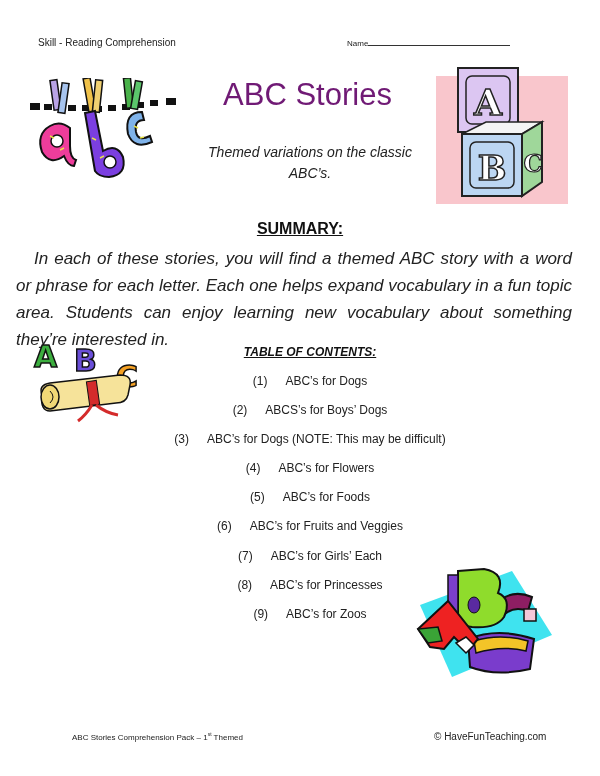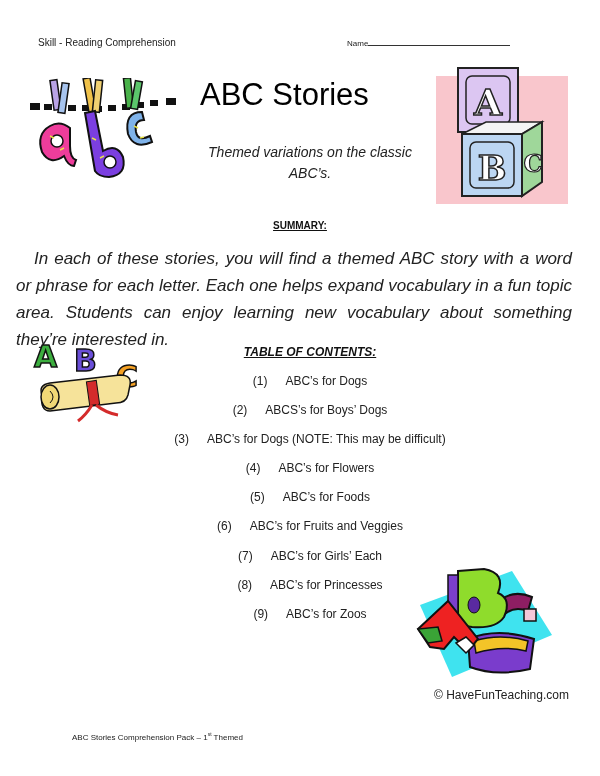--- a/index.html
+++ b/index.html
@@ -5,37 +5,37 @@
   html, body { margin: 0; padding: 0; background: #ffffff; }
   body {
     width: 600px; height: 776px; position: relative; overflow: hidden;
     font-family: "Liberation Sans", "DejaVu Sans", sans-serif; color: #111;
   }
   .abs { position: absolute; }
   .header-left { left: 38px; top: 37px; font-size: 10px; color: #222; }
   .header-right { left: 347px; top: 37px; font-size: 8px; color: #222; }
   .header-right .line { display: inline-block; width: 142px; border-bottom: 1px solid #333; height: 8px; vertical-align: baseline; }
 
-  .title { left: 200px; top: 77px; width: 215px; text-align: left; font-size: 31px; color: #000000; }
+  .title { left: 200px; top: 77px; width: 215px; text-align: center; font-size: 31px; color: #701a75; }
   .subtitle { left: 195px; top: 133px; width: 230px; text-align: center; font-size: 14px; font-style: italic; line-height: 21px; color: #222; margin-top: 9px; }
 
-  .summary-heading { left: 0; top: 220px; width: 600px; text-align: center; font-size: 10px; font-weight: bold; text-decoration: underline; color: #111; }
+  .summary-heading { left: 0; top: 220px; width: 600px; text-align: center; font-size: 16px; font-weight: bold; text-decoration: underline; color: #111; }
   .summary-body {
     left: 16px; top: 245px; width: 556px; font-size: 17px; font-style: italic; line-height: 27px;
     text-align: justify; text-indent: 18px; color: #222;
   }
 
   .toc-heading { left: 0; top: 345px; width: 620px; text-align: center; font-size: 12px; font-weight: bold; font-style: italic; text-decoration: underline; color: #111; }
   .toc-list { left: 0; top: 369px; width: 620px; margin: 0; padding: 0; list-style: none; }
   .toc-item { height: 29.1px; text-align: center; font-size: 12px; color: #222; line-height: 24px; }
   .toc-item .num { display: inline-block; margin-right: 18px; }
 
   .footer-left { left: 72px; top: 731px; font-size: 8px; color: #222; }
   .footer-left sup { font-size: 5px; }
-  .footer-right { left: 434px; top: 688px; font-size: 12px; color: #222; text-align: center; }
+  .footer-right { left: 434px; top: 731px; font-size: 10px; color: #222; text-align: center; }
 
   .clip { position: absolute; }
 </style>
 </head>
 <body>
 
 <div class="abs header-left">Skill - Reading Comprehension</div>
 <div class="abs header-right">
   <span>Name</span><span class="line"></span>
 </div>

